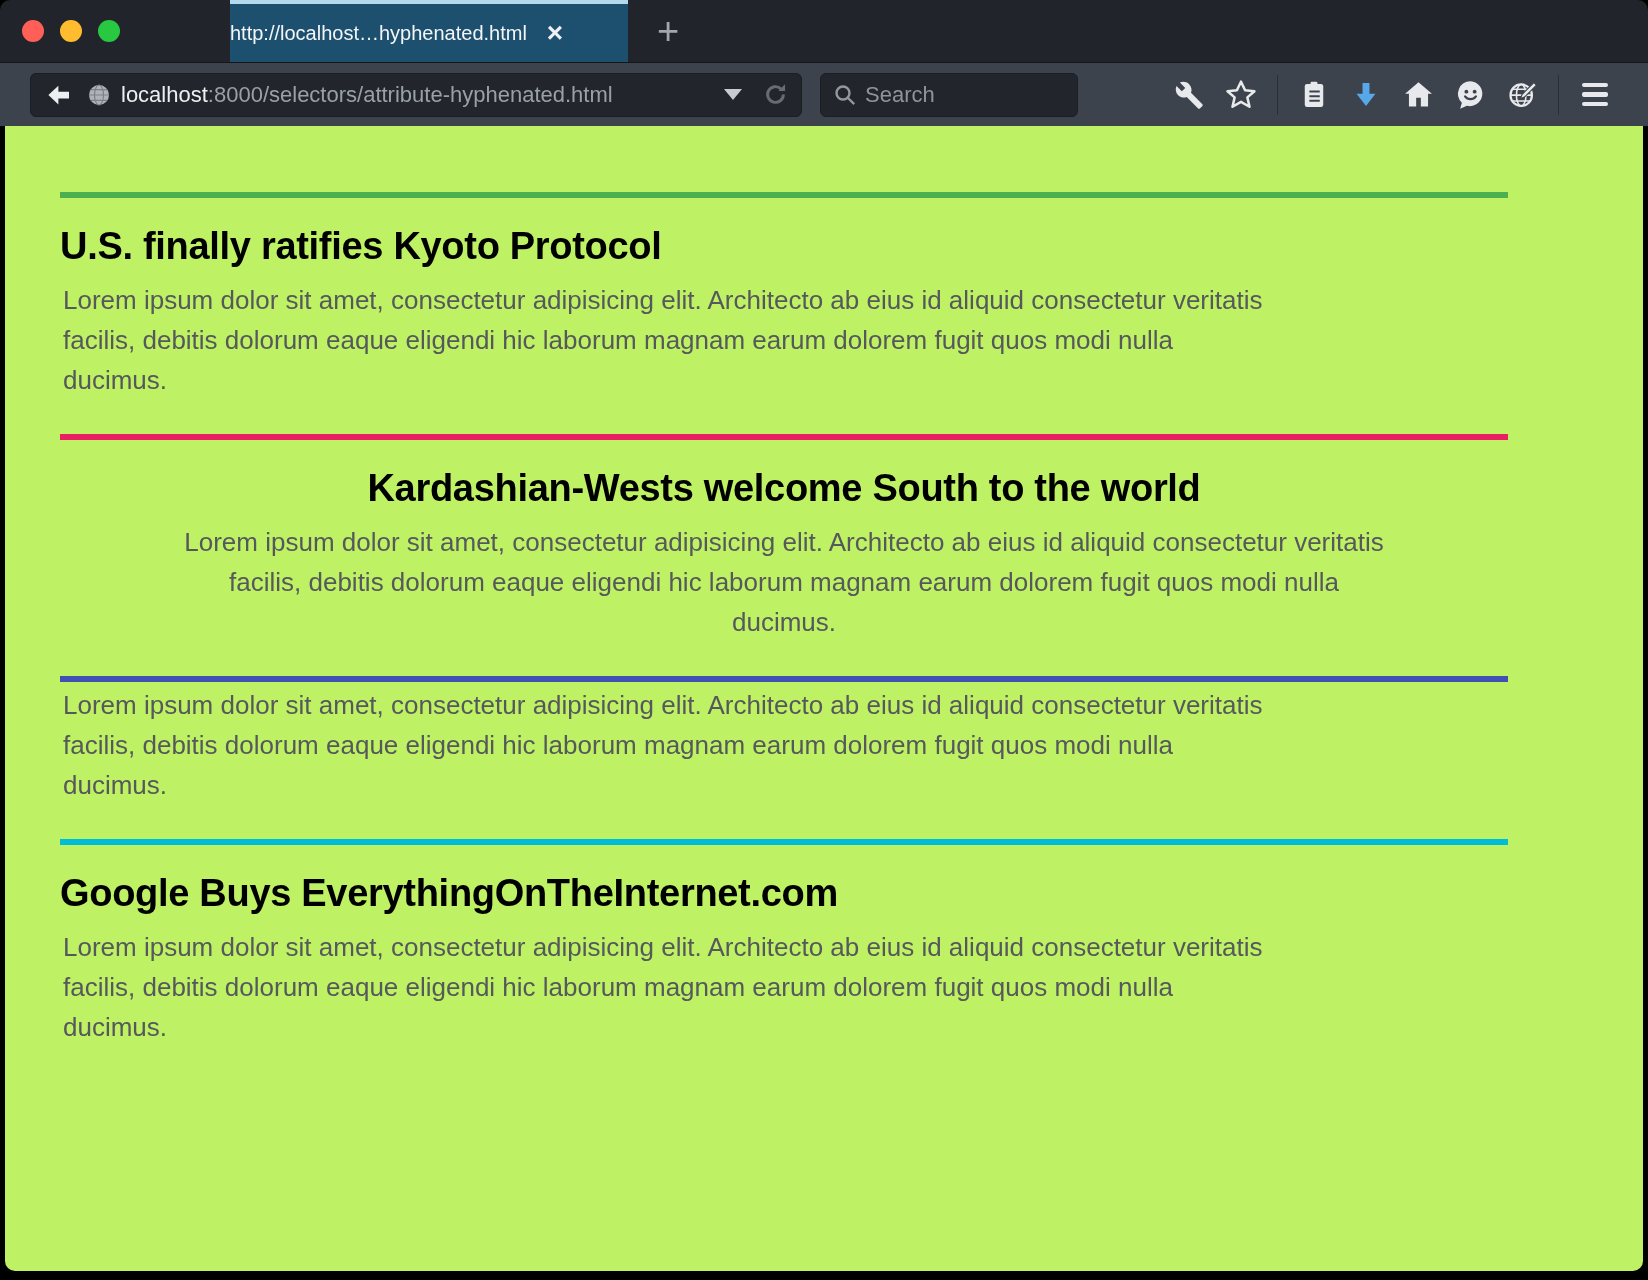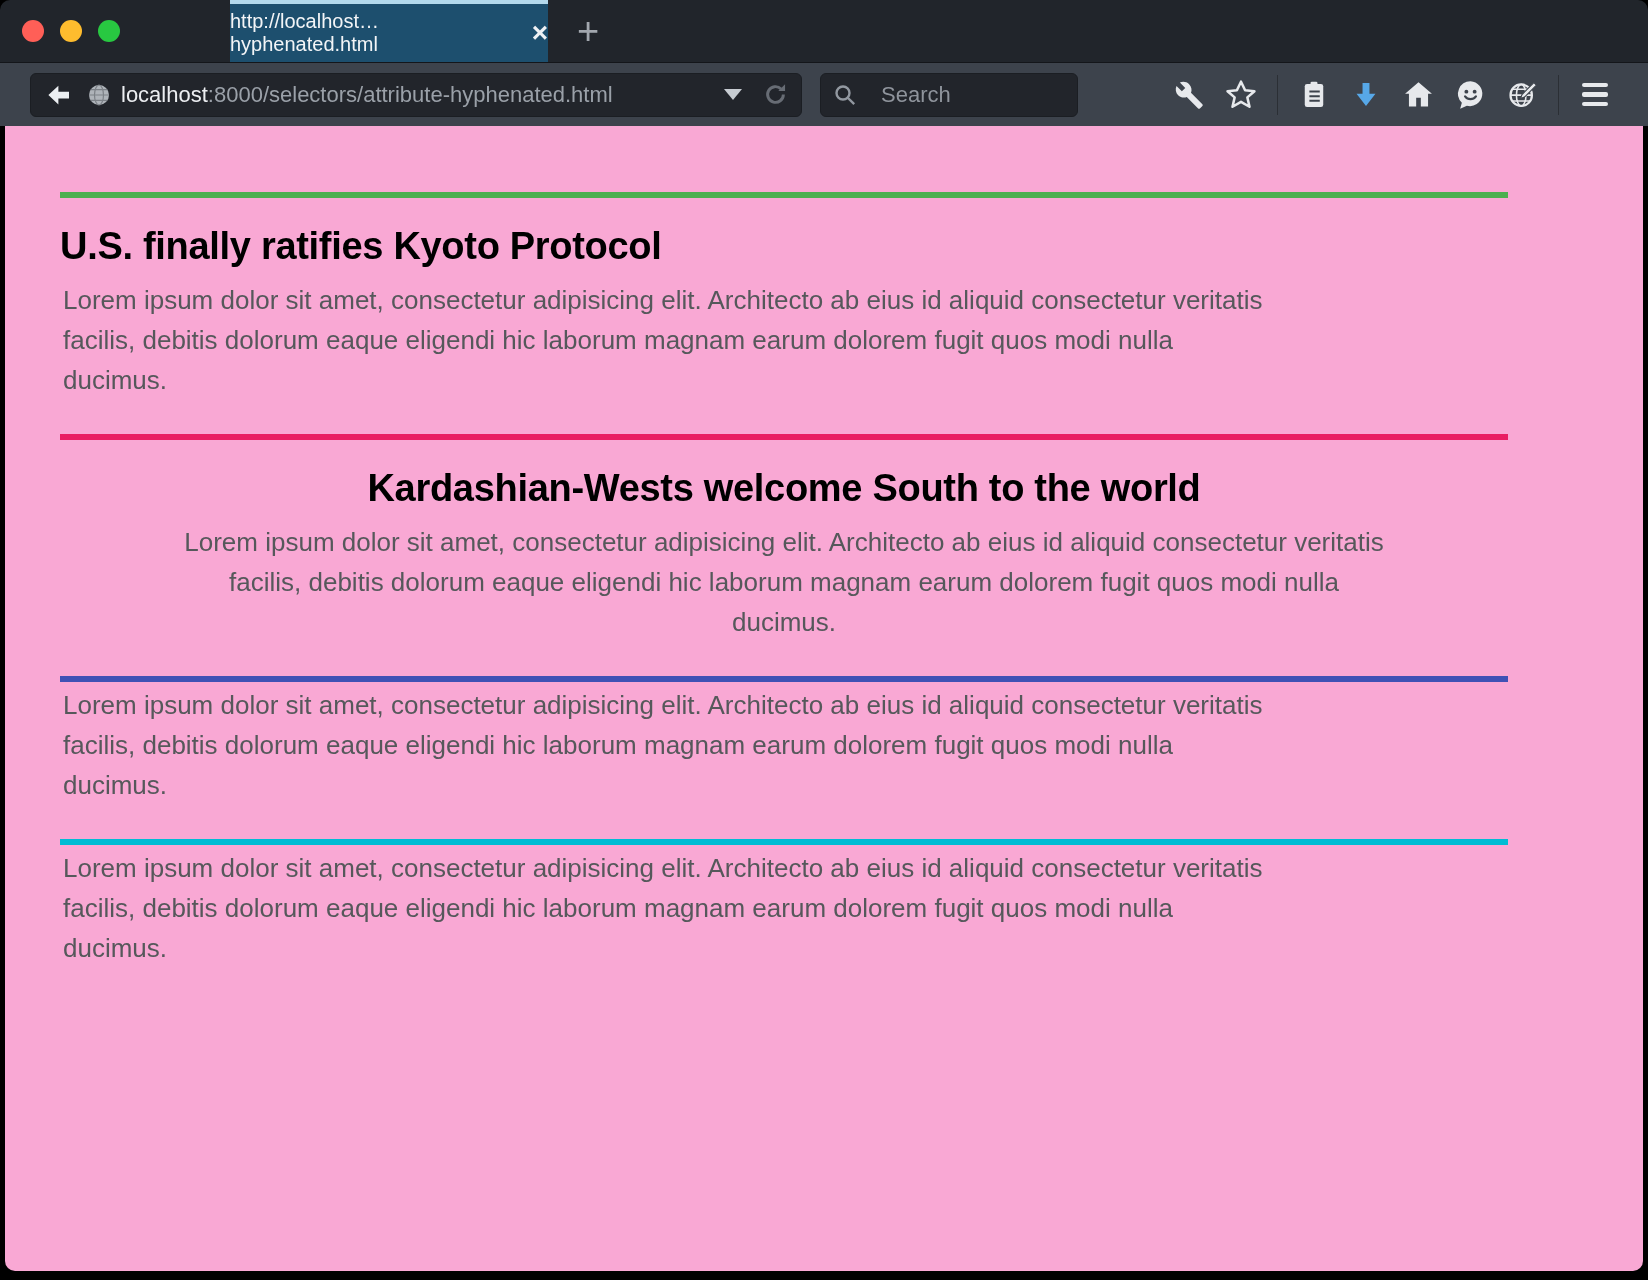--- a/index.html
+++ b/index.html
@@ -6,54 +6,54 @@
     font-family:"Liberation Sans",sans-serif;}
   .window{position:relative;width:1648px;height:1280px;border-radius:10px;overflow:hidden;background:#000;}
 
   
   .tabbar{height:62px;background:#21252b;display:flex;align-items:stretch;}
   .traffic{display:flex;align-items:center;gap:16px;padding-left:22px;width:230px;box-sizing:border-box;}
   .light{width:22px;height:22px;border-radius:50%;}
   .light.red{background:#ff5f57;}
   .light.yellow{background:#febc2e;}
   .light.green{background:#28c841;}
-  .tab{width:318px;background:#1d4f6e;border-top:4px solid #b3d9ec;box-sizing:border-box;
-    display:flex;align-items:center;justify-content:center;gap:20px;color:#f3f5f7;font-size:20px;}
+  .tab{width:398px;background:#1d4f6e;border-top:4px solid #b3d9ec;box-sizing:border-box;
+    display:flex;align-items:center;justify-content:flex-start;gap:20px;color:#f3f5f7;font-size:20px;}
   .tab-close{font-size:28px;font-weight:700;line-height:1;color:#eef1f4;cursor:default;}
   .newtab{display:flex;align-items:center;justify-content:center;width:80px;
     color:#a2a7ae;font-size:38px;font-weight:400;}
 
   
   .toolbar{height:64px;background:#3d434c;border-top:1px solid #14161a;display:flex;
     align-items:center;padding:0 30px;gap:18px;box-sizing:border-box;}
   .urlbar{width:772px;height:44px;background:#22252b;border:1px solid #1b1e23;border-radius:6px;
     display:flex;align-items:center;box-sizing:border-box;padding-right:12px;}
   .back-btn{width:56px;height:100%;display:flex;align-items:center;justify-content:center;}
   .favicon{margin-right:10px;display:flex;align-items:center;}
   .url-text{font-size:22px;white-space:nowrap;}
   .url-host{color:#eceef1;}
   .url-rest{color:#9aa0a8;}
   .url-spacer{flex:1;}
   .caret{width:0;height:0;border-left:9px solid transparent;border-right:9px solid transparent;
     border-top:11px solid #c7ccd2;margin:0 20px 0 8px;}
   .searchbox{width:258px;height:44px;background:#22252b;border:1px solid #1b1e23;border-radius:6px;
-    display:flex;align-items:center;box-sizing:border-box;padding:0 12px;gap:22px;}
+    display:flex;align-items:center;box-sizing:border-box;padding:0 12px;gap:6px;}
   .searchbox input{flex:1;min-width:0;background:transparent;border:none;outline:none;
     color:#e8eaee;font-size:22px;font-family:"Liberation Sans",sans-serif;}
   .searchbox input::placeholder{color:#8f949c;}
   .tool-icons{margin-left:auto;display:flex;align-items:center;gap:6px;}
   .icon-btn{width:46px;height:46px;display:flex;align-items:center;justify-content:center;}
   .vsep{width:1px;height:40px;background:#2b2f35;margin:0 7px;}
   .hamburger{display:flex;flex-direction:column;gap:5px;align-items:center;}
   .hamburger .bar{width:26px;height:4.5px;background:#e7e9ec;border-radius:2px;}
 
   
   .content-frame{position:absolute;top:126px;left:0;right:0;bottom:0;background:#000;
     padding:0 5px 9px;box-sizing:border-box;}
-  .content{background:#f9a8d4;width:100%;height:100%;border-radius:0 0 10px 10px;overflow:hidden;
+  .content{background:#bef264;width:100%;height:100%;border-radius:0 0 10px 10px;overflow:hidden;
     box-sizing:border-box;padding:66px 0 0 55px;}
   .article{width:1448px;border-top:6px solid #ccc;margin-bottom:34px;}
   .article h1{margin:26px 0 12px;font-size:38px;line-height:44px;font-weight:700;color:#000;
     letter-spacing:-0.3px;}
   .article p{margin:3px;font-size:26px;line-height:40px;color:#56585b;white-space:pre-line;}
 </style>
 </head>
 <body>
 
 <div class="window">
@@ -176,20 +176,21 @@
 ducimus.</p>
       </div>
 
       <div class="article" style="border-top-color: rgb(63, 81, 181);">
         <p>Lorem ipsum dolor sit amet, consectetur adipisicing elit. Architecto ab eius id aliquid consectetur veritatis
 facilis, debitis dolorum eaque eligendi hic laborum magnam earum dolorem fugit quos modi nulla
 ducimus.</p>
       </div>
 
       <div class="article" style="border-top-color: rgb(0, 188, 212);">
+        <h1>Google Buys EverythingOnTheInternet.com</h1>
         <p>Lorem ipsum dolor sit amet, consectetur adipisicing elit. Architecto ab eius id aliquid consectetur veritatis
 facilis, debitis dolorum eaque eligendi hic laborum magnam earum dolorem fugit quos modi nulla
 ducimus.</p>
       </div>
 
     </div>
   </div>
 </div>
 
 </body></html>

